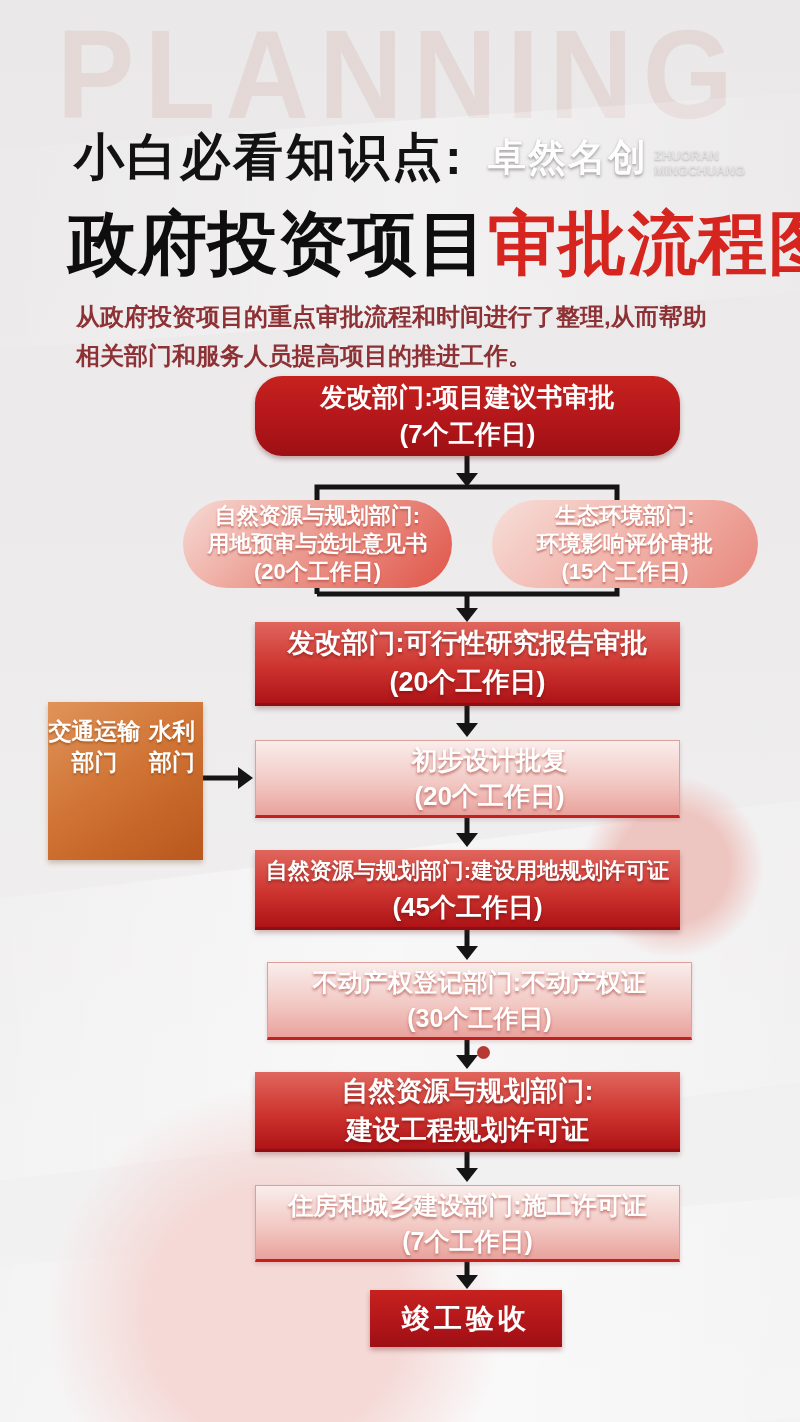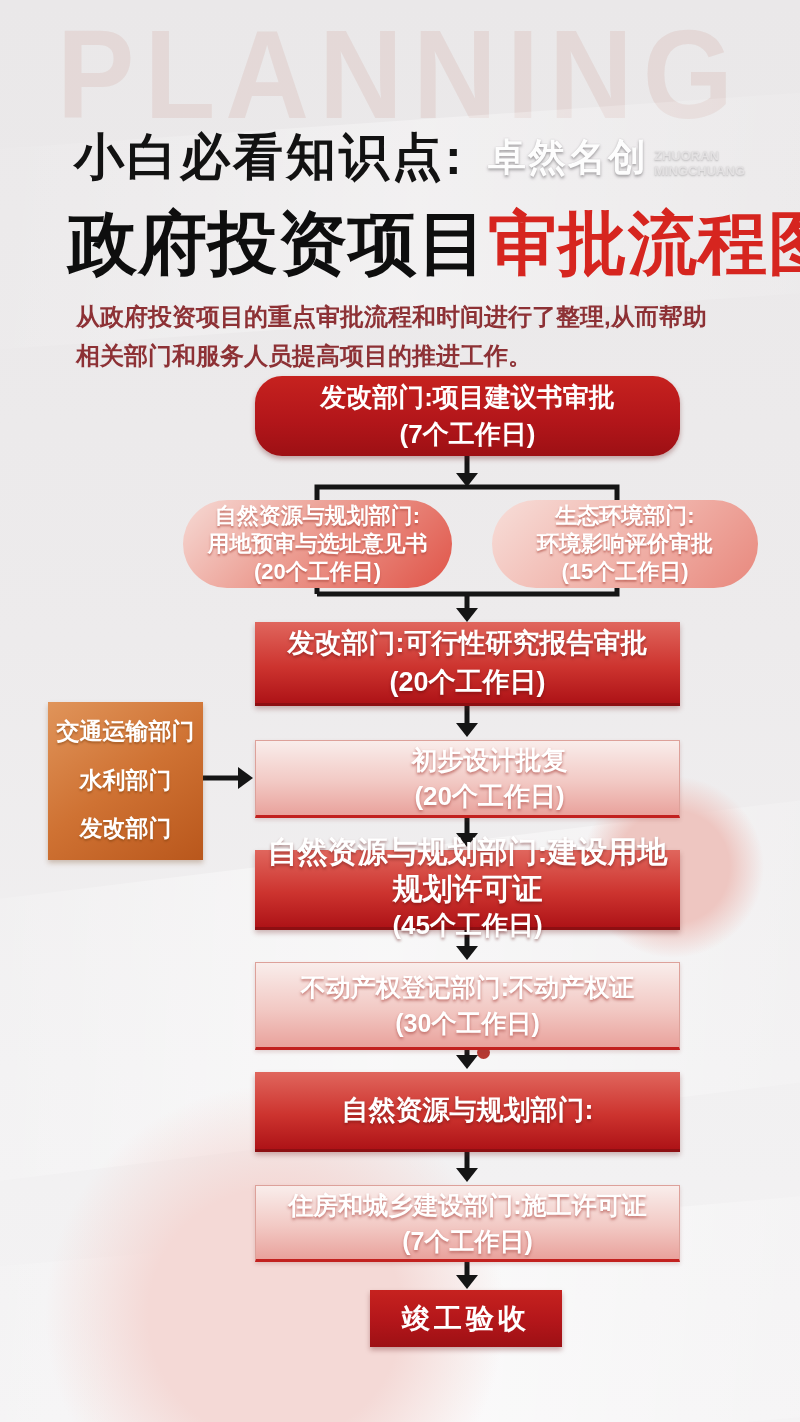--- a/index.html
+++ b/index.html
@@ -63,29 +63,29 @@
     flex-direction:column;justify-content:center;align-items:center;
     color:#fff;font-weight:bold;text-align:center;border-radius:44px;
     font-size:22px;line-height:28px;text-shadow:0 2px 2px rgba(170,70,60,0.6);}
   .rbox.left{left:183px;width:269px;
     background:linear-gradient(135deg,#f6dad5 0%,#ec9d92 45%,#e05448 100%);}
   .rbox.right{left:492px;width:266px;
     background:linear-gradient(135deg,#f7ded9 0%,#f0b0a7 55%,#e8887d 100%);}
   .box3{top:622px;height:84px;font-size:27px;line-height:39px;}
   .box4{top:740px;height:78px;font-size:26px;line-height:36px;padding-left:44px;}
   .box5{top:850px;height:80px;line-height:37px;}
-  .box5 .l1{font-size:30px;}
+  .box5 .l1{font-size:22px;}
   .box5 .l2{font-size:26px;}
-  .box6{top:962px;height:88px;font-size:25px;line-height:36px;}
+  .box6{top:962px;height:78px;font-size:25px;line-height:36px;margin-left:12px;}
   .box7{top:1072px;height:80px;font-size:27px;line-height:39px;}
   .box8{top:1185px;height:77px;font-size:25px;line-height:36px;}
   .box9{left:370px;width:192px;top:1290px;height:57px;font-size:28px;
     letter-spacing:4px;line-height:57px;}
   .side-box{position:absolute;left:48px;top:702px;width:155px;height:158px;z-index:2;
-    display:flex;flex-direction:column;justify-content:space-between;
+    display:flex;justify-content:space-between;
     padding:14px 0 16px 0;box-sizing:border-box;
     background:linear-gradient(145deg,#e0945a 0%,#cf7233 50%,#b9571c 100%);
     color:#fff;font-weight:bold;font-size:23px;text-align:center;
     text-shadow:0 2px 2px rgba(120,60,10,0.45);box-shadow:0 3px 5px rgba(120,70,30,0.3);}
 </style>
 </head>
 <body>
 
 <div class="canvas">
 
@@ -154,40 +154,40 @@
   </div>
 
   <div class="fbox grad-red box3">
     <div class="bl">发改部门:可行性研究报告审批</div>
     <div class="bl">(20个工作日)</div>
   </div>
 
   <div class="side-box">
     <div class="bl">交通运输部门</div>
     <div class="bl">水利部门</div>
-    <div class="bl">发改部门</div>
   </div>
 
   <div class="fbox pink box4">
     <div class="bl">初步设计批复</div>
     <div class="bl">(20个工作日)</div>
   </div>
 
   <div class="fbox grad-red box5">
     <div class="bl l1">自然资源与规划部门:建设用地规划许可证</div>
     <div class="bl l2">(45个工作日)</div>
   </div>
 
   <div class="fbox pink box6">
     <div class="bl">不动产权登记部门:不动产权证</div>
     <div class="bl">(30个工作日)</div>
   </div>
 
   <div class="fbox grad-red box7">
     <div class="bl">自然资源与规划部门:</div>
+    <div class="bl">建设工程规划许可证</div>
   </div>
 
   <div class="fbox pink box8">
     <div class="bl">住房和城乡建设部门:施工许可证</div>
     <div class="bl">(7个工作日)</div>
   </div>
 
   <div class="fbox solid-red box9">
     <div class="bl">竣工验收</div>
   </div>

